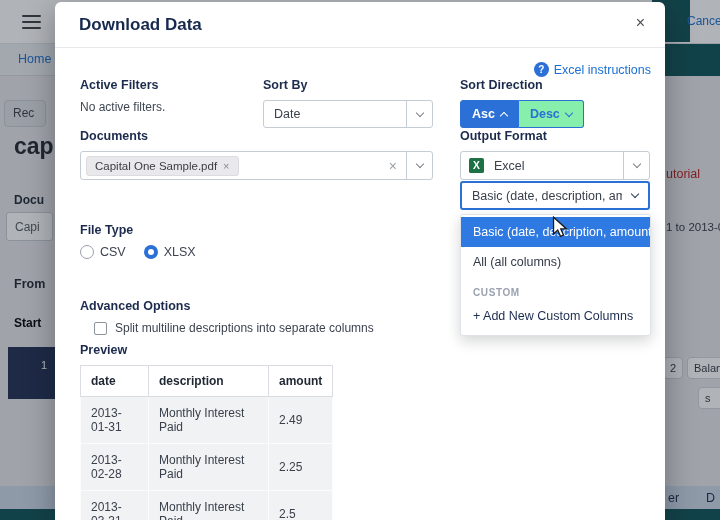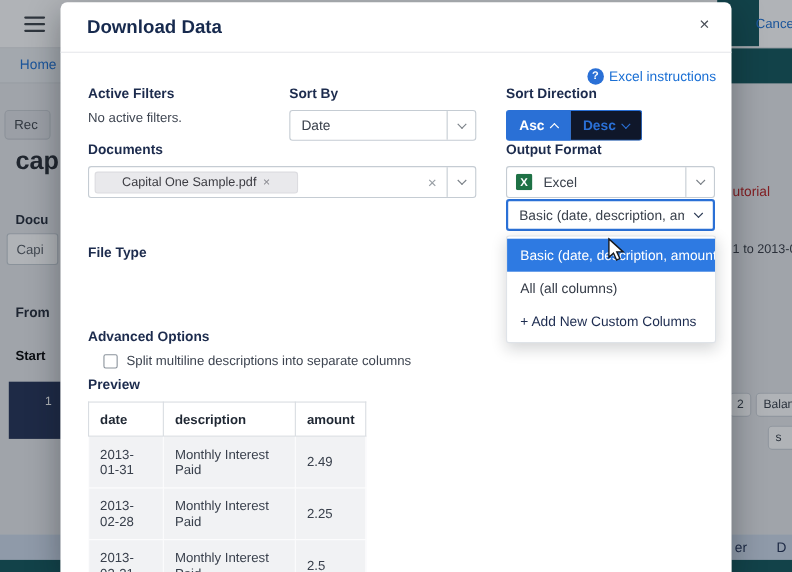--- a/index.html
+++ b/index.html
@@ -62,26 +62,26 @@
   .sel-val{flex:1;padding:0 10px;white-space:nowrap;overflow:hidden;}
   .sel-caret{width:26px;height:100%;display:flex;align-items:center;justify-content:center;border-left:1px solid #c5ccd3;color:#7a8087;}
   .sel-caret.nodiv{border-left:none;color:#2b3a55;}
   .chev{width:6px;height:6px;border-right:1.7px solid currentColor;border-bottom:1.7px solid currentColor;transform:rotate(45deg);display:inline-block;margin-top:-3px;}
   .chev.up{transform:rotate(-135deg);margin-top:3px;}
 
   .af{left:25px;top:76px;}
   .sortby{left:208px;top:76px;}  .sortby .select{width:170px;}
   .sortdir{left:405px;top:76px;}
   .seg-group{display:flex;}
-  .seg{height:28px;display:flex;align-items:center;gap:6px;padding:0 11px;font-size:12.5px;font-weight:700;border:1px solid #2a70d6;background:#0f172a;color:#2a70d6;cursor:pointer;}
+  .seg{height:28px;display:flex;align-items:center;gap:6px;padding:0 11px;font-size:12.5px;font-weight:700;border:1px solid #2a70d6;background:#86efac;color:#2a70d6;cursor:pointer;}
   .seg.active{background:#2a70d6;color:#fff;border-radius:3px 0 0 3px;}
   .seg.inactive{border-left:none;border-radius:0 3px 3px 0;}
 
   .docs{left:25px;top:127px;}  .docs .select{width:353px;height:29px;}
-  .tag{display:inline-flex;align-items:center;gap:6px;background:#e9e9ec;border:1px solid #dcdce0;border-radius:3px;margin-left:5px;padding:3px 24px;font-size:11.5px;color:#3c3c42;white-space:nowrap;}
+  .tag{display:inline-flex;align-items:center;gap:6px;background:#e9e9ec;border:1px solid #dcdce0;border-radius:3px;margin-left:5px;padding:3px 8px;font-size:11.5px;color:#3c3c42;white-space:nowrap;}
   .tag-x{color:#8b8b92;font-size:11px;cursor:pointer;}
   .flex-sp{flex:1;}
   .clear-x{color:#9aa0a6;font-size:14px;margin:0 9px;cursor:pointer;}
 
   .outfmt{left:405px;top:127px;}  .outfmt .select{width:190px;height:29px;}
   .xlicon{display:inline-flex;margin-left:8px;}
 
   .cols{left:405px;top:179px;}
   .cols .select{width:190px;height:29px;border:2px solid #2a70d6;}
   .menu{position:absolute;left:0;top:33px;width:191px;background:#fff;border:1px solid #dfe3e8;border-radius:3px;box-shadow:0 5px 14px rgba(15,20,30,.18);padding:2px 0 4px;}
@@ -228,26 +228,37 @@
     <div class="fg cols">
       <div class="select">
         <span class="sel-val">Basic (date, description, amount)</span>
         <span class="sel-caret nodiv">
             <i class="chev"></i>
           </span>
       </div>
       <div class="menu">
         <div class="opt hl">Basic (date, description, amount)</div>
         <div class="opt">All (all columns)</div>
+        <div class="group-lbl">CUSTOM</div>
         <div class="opt add">+ Add New Custom Columns</div>
       </div>
     </div>
 
     <div class="fg ftype">
       <label>File Type</label>
+      <div class="radio-row">
+        <span class="radio-opt">
+          <i class="radio"></i>
+          <span>CSV</span>
+        </span>
+        <span class="radio-opt">
+          <i class="radio checked"></i>
+          <span>XLSX</span>
+        </span>
+      </div>
     </div>
 
     <div class="fg adv">
       <label>Advanced Options</label>
       <div class="check-row">
         <i class="cbox"></i>
         <span>Split multiline descriptions into separate columns</span>
       </div>
     </div>
 

